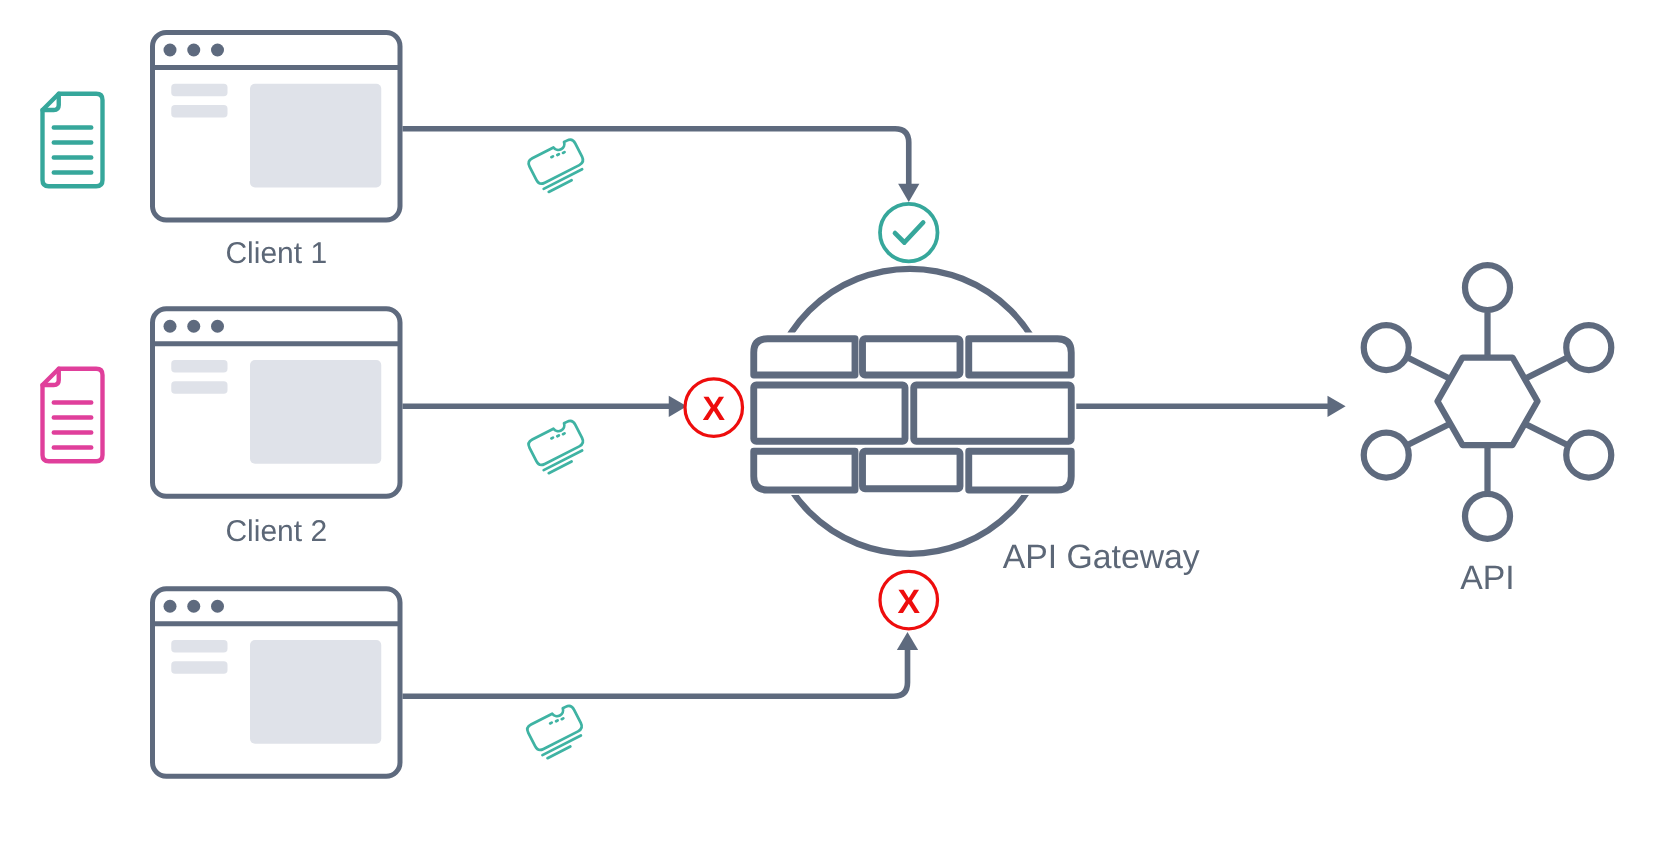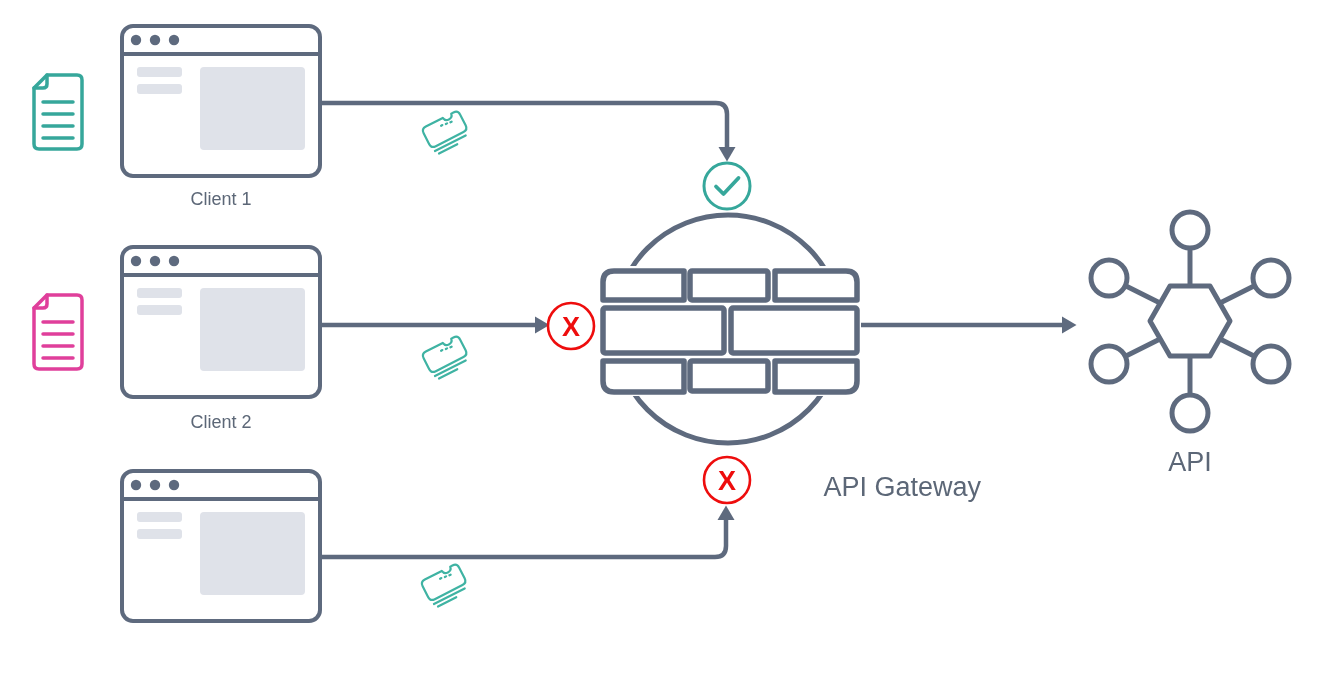--- a/index.html
+++ b/index.html
@@ -1,19 +1,19 @@
 <!DOCTYPE html>
 <html><head>
 <meta charset="utf-8">
 <style>
   html,body{margin:0;padding:0;background:#ffffff;}
   #canvas{position:relative;width:1326px;height:685px;background:#ffffff;overflow:hidden;
           font-family:"Liberation Sans", sans-serif;}
   #canvas svg.layer{position:absolute;left:0;top:0;}
-  .node-label{position:absolute;color:#5c6777;font-size:18px;text-align:center;width:200px;
+  .node-label{position:absolute;color:#5c6777;font-size:24px;text-align:center;width:200px;
               font-family:"Liberation Sans", sans-serif;}
   .big-label{font-size:27px;}
 </style>
 </head>
 <body>
 
 <div id="canvas">
 
 <svg class="layer" width="1326" height="685" viewBox="0 0 1326 685">
   <defs>
@@ -135,16 +135,16 @@
     <circle cx="1190" cy="413" r="18"></circle>
     <circle cx="1109" cy="278" r="18"></circle>
     <circle cx="1271" cy="278" r="18"></circle>
     <circle cx="1109" cy="364" r="18"></circle>
     <circle cx="1271" cy="364" r="18"></circle>
   </g>
 </svg>
 
 <div class="node-label" style="left:121px;top:189px;">Client 1</div>
 <div class="node-label" style="left:121px;top:412px;">Client 2</div>
-<div class="node-label big-label" style="left:781px;top:472px;text-align:right;">API Gateway</div>
+<div class="node-label big-label" style="left:781px;top:430px;">API Gateway</div>
 <div class="node-label big-label" style="left:1090px;top:447px;">API</div>
 
 </div>
 
 </body></html>

